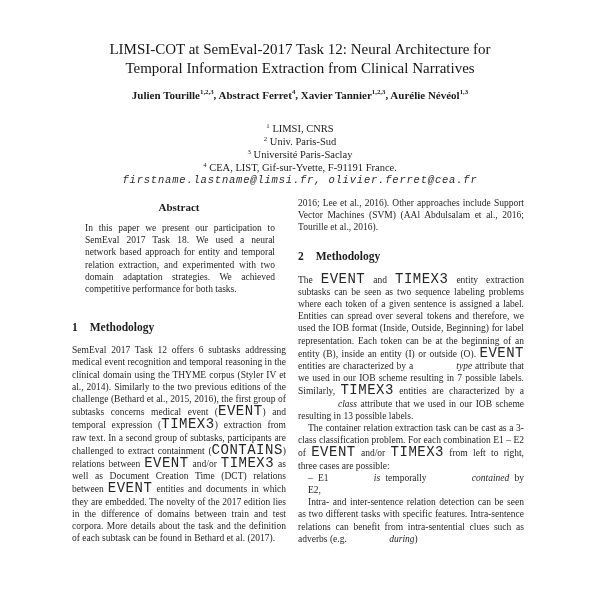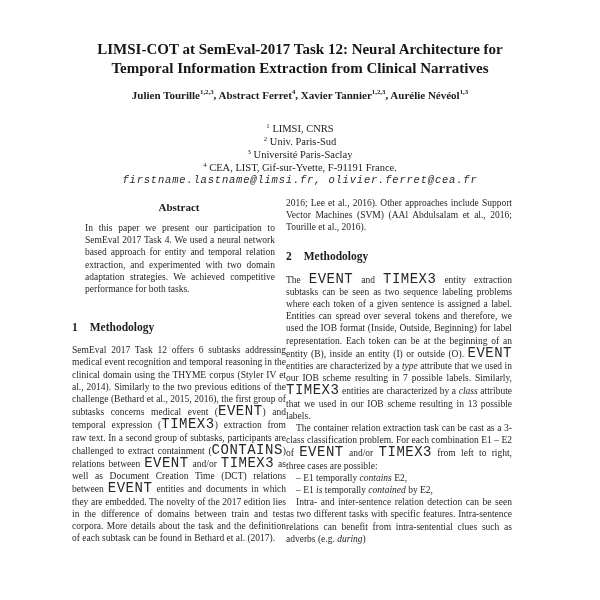--- a/index.html
+++ b/index.html
@@ -3,38 +3,38 @@
 <meta charset="utf-8">
 <style>
   html, body { margin:0; padding:0; }
   body {
     width:600px; height:600px; background:#ffffff; overflow:hidden;
     font-family:"Liberation Serif", serif; color:#262626;
   }
   .page { position:relative; width:600px; height:600px; background:#fff; }
 
   .title-block { position:absolute; top:40px; left:0; width:600px; text-align:center; }
-  .title-line { font-size:15px; line-height:19px; font-weight:bold; color:#161616; }
+  .title-line { font-size:15px; line-height:19px; font-weight:normal; color:#161616; }
 
   .author-line {
     position:absolute; top:89px; left:0; width:600px; text-align:center;
     font-size:11px; font-weight:bold; color:#1c1c1c;
   }
 
   .affiliations { position:absolute; top:122px; left:0; width:600px; text-align:center; }
   .affiliation-line { font-size:10.5px; line-height:13px; color:#222; }
 
   .email-line {
     position:absolute; top:174px; left:0; width:600px; text-align:center;
     font-family:"Liberation Mono", monospace; font-size:10.5px; letter-spacing:0.8px; color:#2a2a2a;font-style:italic;
   }
 
   .columns {
     position:absolute; top:197px; left:72px; width:456px; height:403px;
-    display:flex; gap:0; overflow:hidden;
+    display:flex; gap:12px; overflow:hidden;
   }
   .col-left  { width:214px; }
   .col-right { width:226px; }
 
   .body-text {
     font-size:9.5px; line-height:12.2px; text-align:justify; margin:0;
     hyphens:auto; -webkit-hyphens:auto;
   }
   .abstract-heading {
     text-align:center; font-weight:bold; font-size:11px; color:#1c1c1c;
@@ -49,21 +49,21 @@
   .sec-heading .sec-num { margin-right:12px; }
   .sec-heading.first-left { margin-top:26px; }
 
   .indent { text-indent:10px; }
   .list-item { padding-left:10px; }
 
   .seg-mono {
     font-family:"Liberation Mono", monospace;
     font-size:14px; letter-spacing:0.5px;
   }
-  .seg-it { font-style:italic; }
+  .seg-it { font-style:italic;margin-left:40px; }
   .seg-sup {
     font-size:6.8px; vertical-align:super; line-height:0; letter-spacing:0;
   }
 </style>
 </head>
 <body>
 
 <div class="page">
 
   <div class="title-block">
@@ -79,35 +79,34 @@
     <div class="affiliation-line"><span class="seg-sup">3</span><span> Université Paris-Saclay</span></div>
     <div class="affiliation-line"><span class="seg-sup">4</span><span> CEA, LIST, Gif-sur-Yvette, F-91191 France.</span></div>
   </div>
 
   <div class="email-line">firstname.lastname@limsi.fr, olivier.ferret@cea.fr</div>
 
   <div class="columns">
 
     <div class="col-left">
       <div class="abstract-heading">Abstract</div>
-      <p class="body-text abstract-body"><span>In this paper we present our participation to SemEval 2017 Task 4. We used a neural network based approach for entity and temporal relation extraction, and experimented with two domain adaptation strategies. We achieved competitive performance for both tasks.</span></p>
+      <p class="body-text abstract-body"><span>In this paper we present our participation to SemEval 2017 Task 18. We used a neural network based approach for entity and temporal relation extraction, and experimented with two domain adaptation strategies. We achieved competitive performance for both tasks.</span></p>
       <div class="sec-heading first-left">
         <span class="sec-num">1</span>
         <span>Methodology</span>
       </div>
       <p class="body-text"><span>SemEval 2017 Task 12 offers 6 subtasks addressing medical event recognition and temporal reasoning in the clinical domain using the THYME corpus (Styler IV et al., 2014). Similarly to the two previous editions of the challenge (Bethard et al., 2015, 2016), the first group of subtasks concerns medical event (</span><span class="seg-mono">EVENT</span><span>) and temporal expression (</span><span class="seg-mono">TIMEX3</span><span>) extraction from raw text. In a second group of subtasks, participants are challenged to extract containment (</span><span class="seg-mono">CONTAINS</span><span>) relations between </span><span class="seg-mono">EVENT</span><span> and/or </span><span class="seg-mono">TIMEX3</span><span> as well as Document Creation Time (DCT) relations between </span><span class="seg-mono">EVENT</span><span> entities and documents in which they are embedded. The novelty of the 2017 edition lies in the difference of domains between train and test corpora. More details about the task and the definition of each subtask can be found in Bethard et al. (2017).</span></p>
     </div>
 
     <div class="col-right">
       <p class="body-text"><span>2016; Lee et al., 2016). Other approaches include Support Vector Machines (SVM) (AAl Abdulsalam et al., 2016; Tourille et al., 2016).</span></p>
       <div class="sec-heading">
         <span class="sec-num">2</span>
         <span>Methodology</span>
       </div>
       <p class="body-text"><span>The </span><span class="seg-mono">EVENT</span><span> and </span><span class="seg-mono">TIMEX3</span><span> entity extraction subtasks can be seen as two sequence labeling problems where each token of a given sentence is assigned a label. Entities can spread over several tokens and therefore, we used the IOB format (Inside, Outside, Beginning) for label representation. Each token can be at the beginning of an entity (B), inside an entity (I) or outside (O). </span><span class="seg-mono">EVENT</span><span> entities are characterized by a </span><span class="seg-it">type</span><span> attribute that we used in our IOB scheme resulting in 7 possible labels. Similarly, </span><span class="seg-mono">TIMEX3</span><span> entities are characterized by a </span><span class="seg-it">class</span><span> attribute that we used in our IOB scheme resulting in 13 possible labels.</span></p>
       <p class="body-text indent"><span>The container relation extraction task can be cast as a 3-class classification problem. For each combination E1 – E2 of </span><span class="seg-mono">EVENT</span><span> and/or </span><span class="seg-mono">TIMEX3</span><span> from left to right, three cases are possible:</span></p>
-      <div class="body-text list-item"><span>– E1 temporally </span><span class="seg-it">contains</span><span> E2,</span></div>
       <div class="body-text list-item"><span>– E1 </span><span class="seg-it">is</span><span> temporally </span><span class="seg-it">contained</span><span> by E2,</span></div>
       <p class="body-text indent"><span>Intra- and inter-sentence relation detection can be seen as two different tasks with specific features. Intra-sentence relations can benefit from intra-sentential clues such as adverbs (e.g. </span><span class="seg-it">during</span><span>)</span></p>
     </div>
 
   </div>
 </div>
 
 </body></html>

